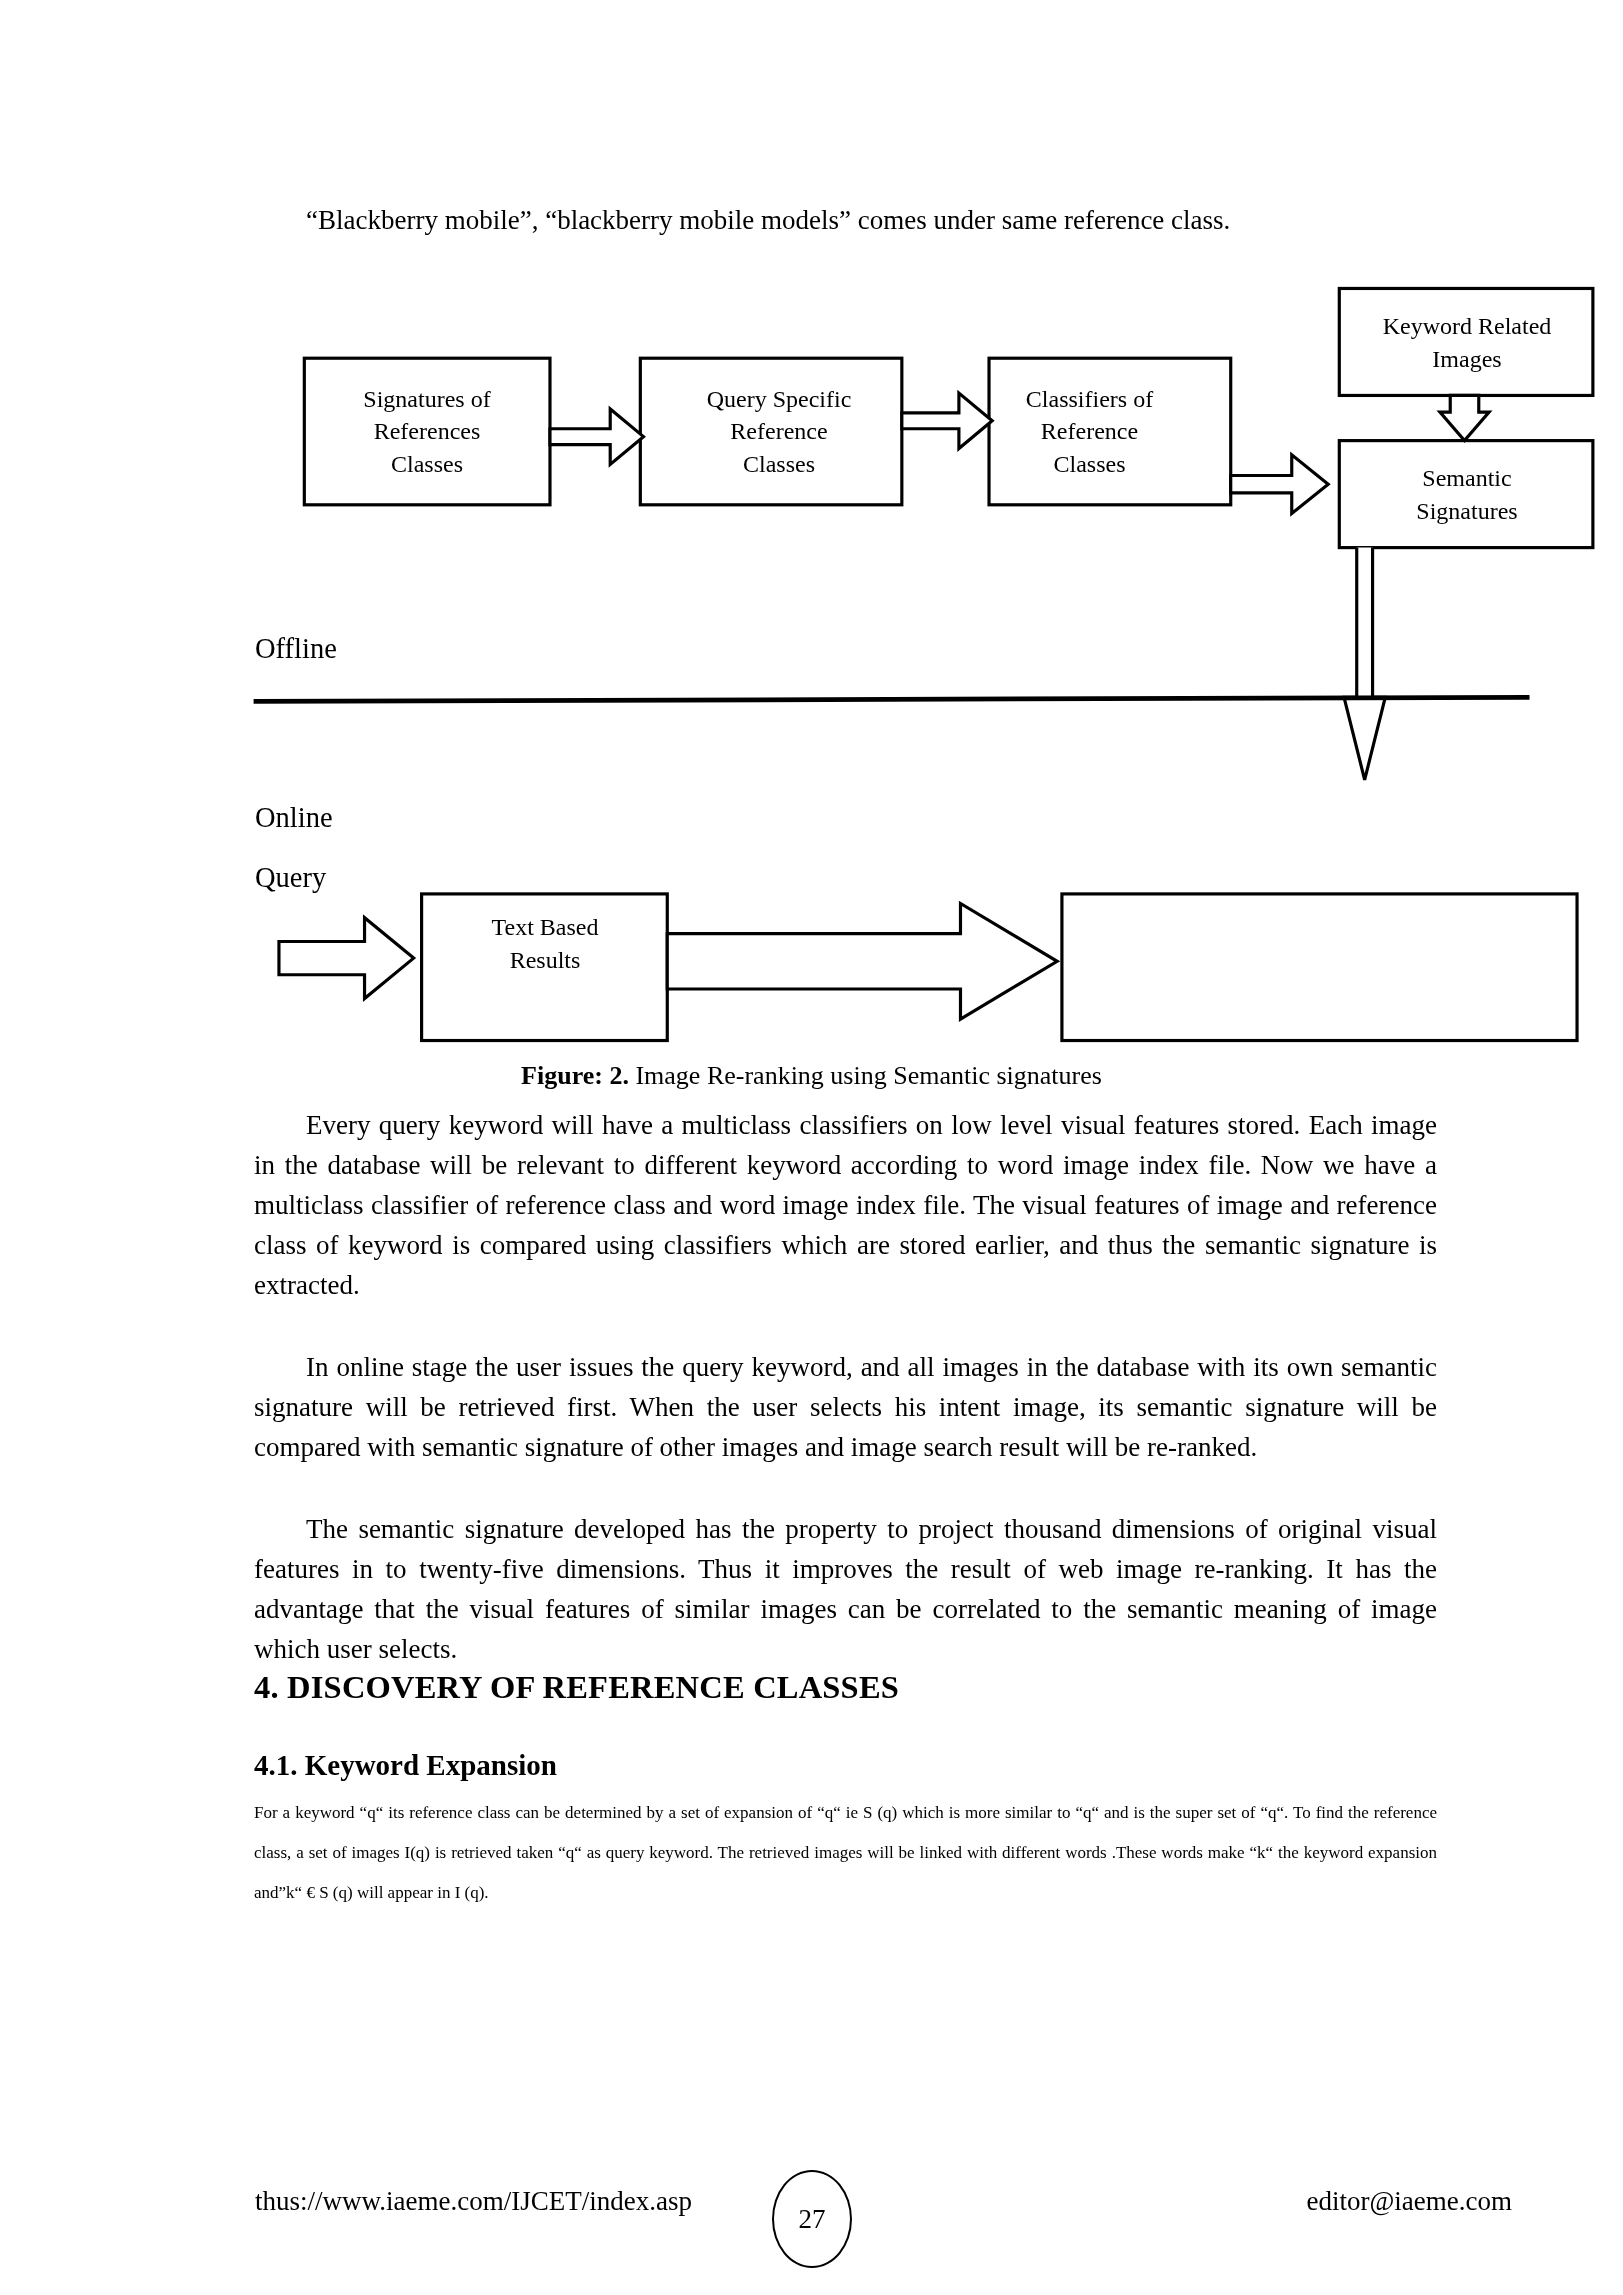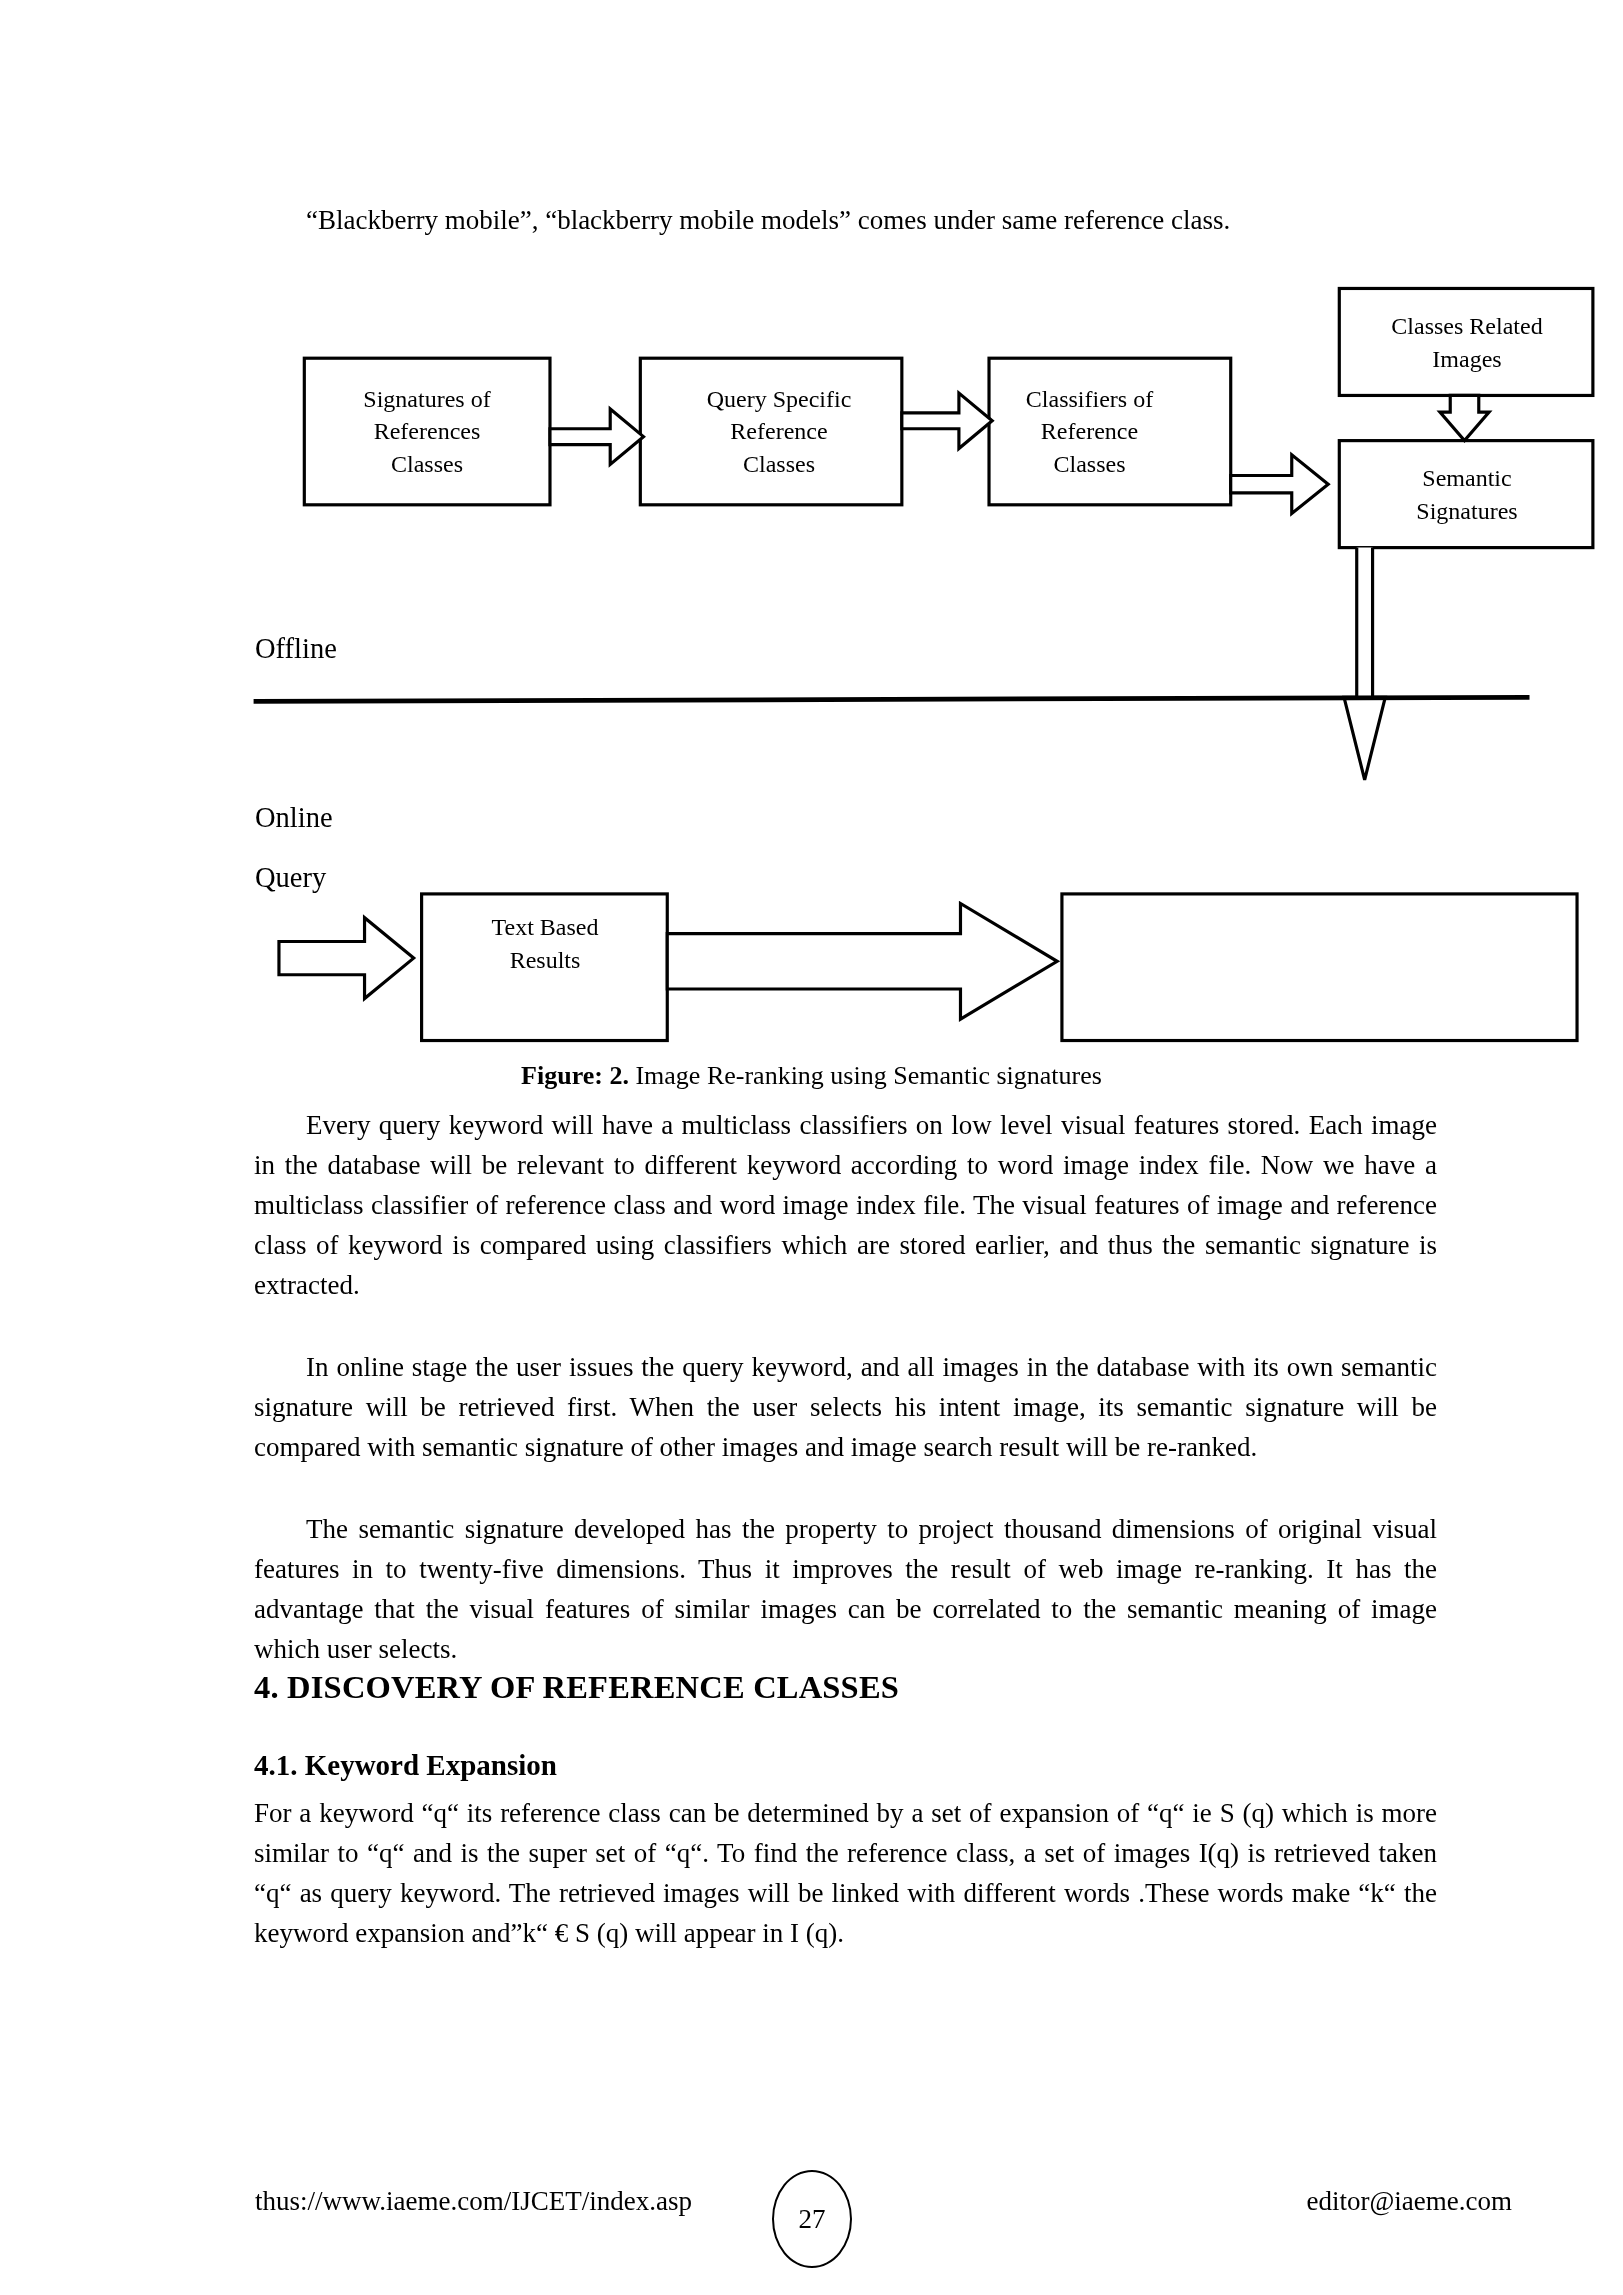--- a/index.html
+++ b/index.html
@@ -16,21 +16,21 @@
     font-size:25px;letter-spacing:0.2px;
   }
 
   
   .col{position:absolute;left:254px;width:1183px;}
   p.body{
     margin:0;font-size:27px;line-height:40px;text-align:justify;
     text-justify:inter-word;
   }
   p.body.indent{text-indent:52px;}
-  p.noind{margin:0;font-size:27px;line-height:40px;text-align:justify;}
+  p.noind{margin:0;font-size:17px;line-height:40px;text-align:justify;}
 
   
   .fig{position:absolute;left:0;top:0;width:1623px;height:2295px;
        pointer-events:none;}
   .fig svg{position:absolute;left:0;top:0;}
 
   .boxtxt{
     position:absolute;display:flex;flex-direction:column;
     align-items:center;justify-content:center;
     font-size:24px;line-height:32.5px;text-align:center;
@@ -117,21 +117,21 @@
       <span>Classes</span>
     </div>
 
     <div class="boxtxt" style="left:989px;top:358px;width:201px;height:147px;">
       <span>Classifiers of</span>
       <span>Reference</span>
       <span>Classes</span>
     </div>
 
     <div class="boxtxt" style="left:1340px;top:289px;width:254px;height:107px;">
-      <span>Classes Related</span>
+      <span>Keyword Related</span>
       <span>Images</span>
     </div>
 
     <div class="boxtxt" style="left:1340px;top:441px;width:254px;height:107px;">
       <span>Semantic</span>
       <span>Signatures</span>
     </div>
 
     <div class="boxtxt" style="left:422px;top:894px;width:246px;height:99px;">
       <span>Text Based</span>

